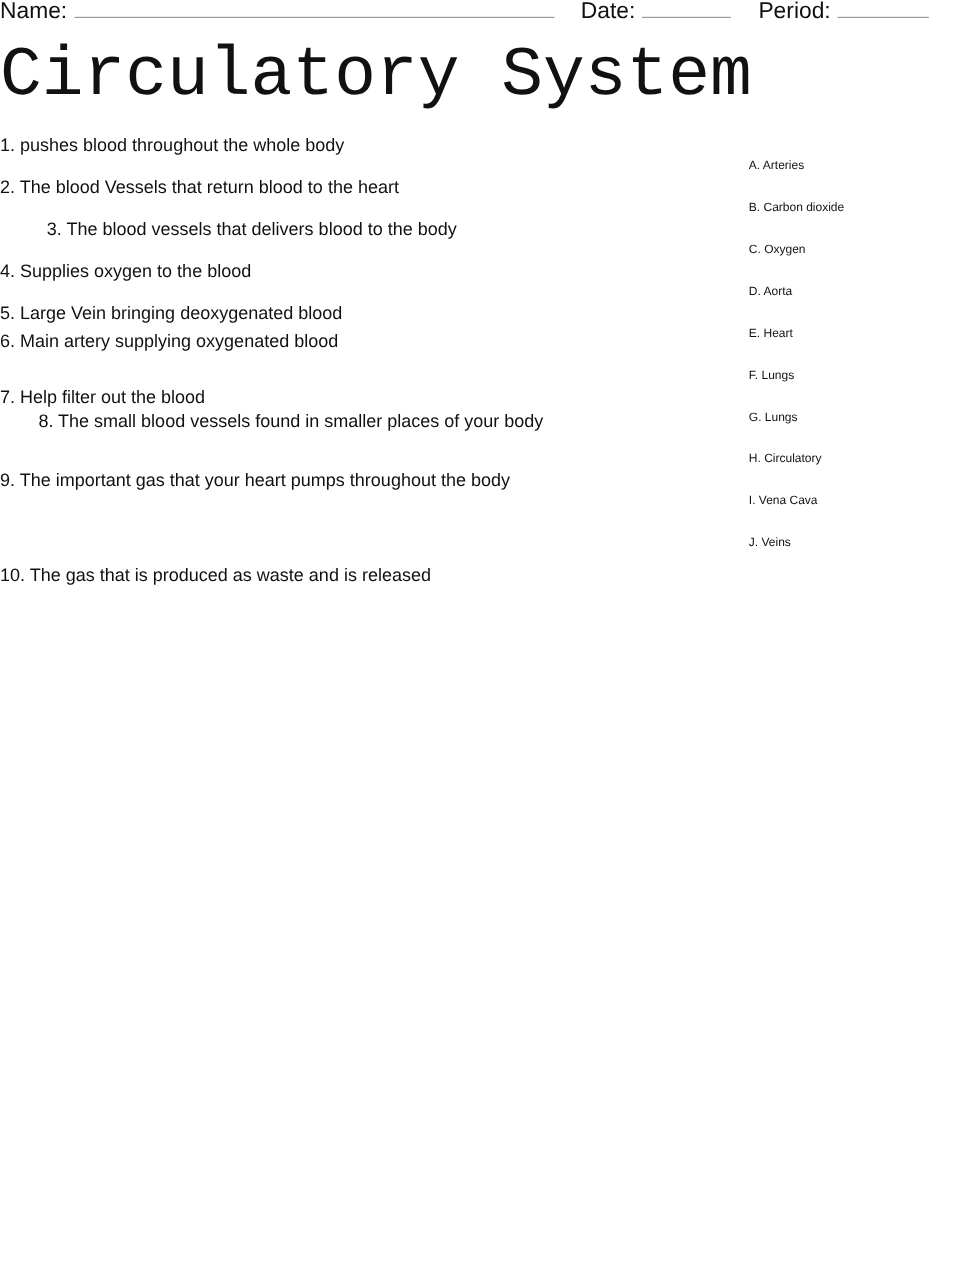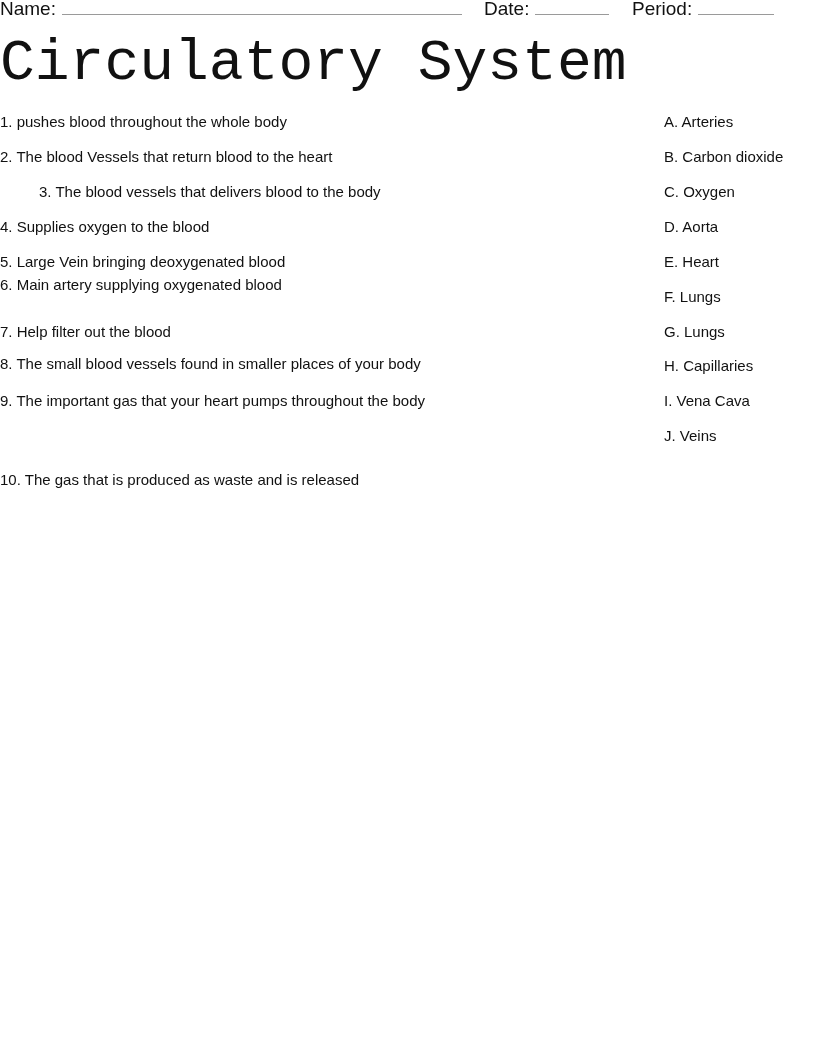--- a/index.html
+++ b/index.html
@@ -3,21 +3,21 @@
   <meta charset="utf-8">
   <style>
     html, body { margin: 0; padding: 0; background: #ffffff; }
     body { width: 816px; height: 1056px; position: relative; overflow: hidden;
       font-family: "Liberation Sans", sans-serif; color: #111; }
     .header { position: absolute; top: -2px; left: 0; height: 24px; width: 816px; font-size: 19px; }
     .hfield { position: absolute; top: 0; white-space: nowrap; }
     .hfield .line { display: inline-block; border-bottom: 1px solid #9a9a9a; height: 16px; vertical-align: baseline; margin-left: 6px; }
     .title { position: absolute; top: 30px; left: 0; width: 672px; text-align: left; font-size: 58px; line-height: 68px; font-family: Liberation Mono, monospace; }
     .q { position: absolute; left: 0; font-size: 15px; white-space: nowrap; }
-    .a { position: absolute; left: 664px; font-size: 15px; white-space: nowrap; }
+    .a { position: absolute; left: 624px; font-size: 10px; white-space: nowrap; margin-top: 20px; }
   </style>
 </head>
 <body>
 
 <div class="header">
   <div class="hfield" style="left:0;">
     <span>Name:</span><span class="line" style="width:400px;"></span>
   </div>
   <div class="hfield" style="left:484px;">
     <span>Date:</span><span class="line" style="width:74px;"></span>
@@ -30,29 +30,29 @@
 <div class="title">Circulatory System</div>
 
 <div>
   <div class="q" style="top:113px;">1. pushes blood throughout the whole body</div>
   <div class="q" style="top:148px;">2. The blood Vessels that return blood to the heart</div>
   <div class="q" style="top:183px;padding-left:39px;">3. The blood vessels that delivers blood to the body</div>
   <div class="q" style="top:218px;">4. Supplies oxygen to the blood</div>
   <div class="q" style="top:253px;">5. Large Vein bringing deoxygenated blood</div>
   <div class="q" style="top:276px;">6. Main artery supplying oxygenated blood</div>
   <div class="q" style="top:323px;">7. Help filter out the blood</div>
-  <div class="q" style="top:355px;">8. The small blood vessels found in smaller places of your body</div>
+  <div class="q" style="top:343px;margin-left:32px;">8. The small blood vessels found in smaller places of your body</div>
   <div class="q" style="top:392px;">9. The important gas that your heart pumps throughout the body</div>
   <div class="q" style="top:427px;margin-top:44px;">10. The gas that is produced as waste and is released</div>
 </div>
 
 <div>
   <div class="a" style="top:113px;">A. Arteries</div>
   <div class="a" style="top:148px;">B. Carbon dioxide</div>
   <div class="a" style="top:183px;">C. Oxygen</div>
   <div class="a" style="top:218px;">D. Aorta</div>
   <div class="a" style="top:253px;">E. Heart</div>
   <div class="a" style="top:288px;">F. Lungs</div>
   <div class="a" style="top:323px;">G. Lungs</div>
-  <div class="a" style="top:357px;">H. Capillaries</div>
+  <div class="a" style="top:357px;">H. Circulatory</div>
   <div class="a" style="top:392px;">I. Vena Cava</div>
   <div class="a" style="top:427px;">J. Veins</div>
 </div>
 
 </body></html>

